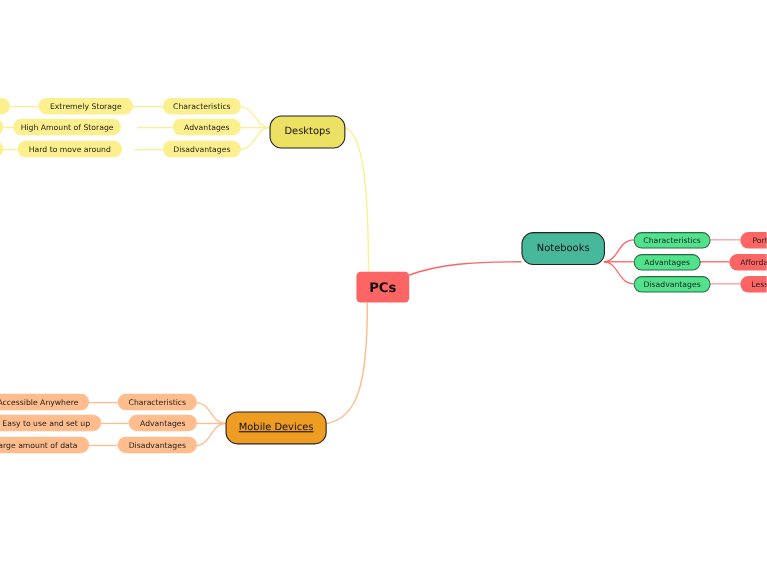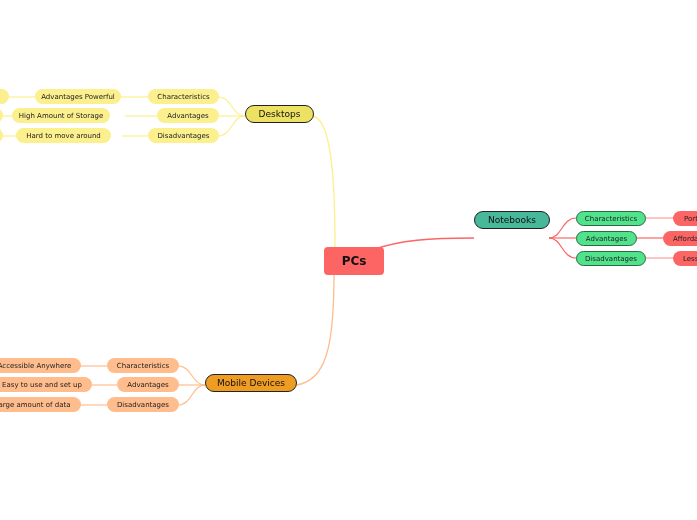--- a/index.html
+++ b/index.html
@@ -1,24 +1,24 @@
 <!DOCTYPE html>
 <html><head>
 <meta charset="utf-8">
 <style>
   html, body { margin: 0; padding: 0; }
   body { width: 697px; height: 520px; background: #ffffff; position: relative; overflow: hidden; font-family: "DejaVu Sans", sans-serif; }
   svg.links { position: absolute; left: 0; top: 0; }
   .node { position: absolute; box-sizing: border-box; display: flex; align-items: center; justify-content: center; white-space: nowrap; overflow: hidden; }
-  .root { left: 324px; top: 247px; width: 60px; height: 28px; background: #fd6464; border-radius: 4px; font-weight: bold; font-size: 12px; color: #111; }
-  .main { height: 18px; border: 1.2px solid #222; border-radius: 11px; font-size: 9px; color: #111; }
+  .root { left: 324px; top: 247px; width: 48px; height: 28px; background: #fd6464; border-radius: 4px; font-weight: bold; font-size: 12px; color: #111; }
+  .main { height: 30px; border: 1.2px solid #222; border-radius: 11px; font-size: 9px; color: #111; }
   .sub { height: 15px; border-radius: 8px; font-size: 7px; color: #222; }
   .desk-main { background: #ede163; }
   .desk-sub { background: #fbf08d; }
-  .mob-main { background: #ef9c22; }
+  .mob-main { background: #ef9c22; text-decoration: underline; }
   .mob-sub { background: #ffbc8c; }
   .note-main { background: #48b89b; }
   .note-sub { background: #51e38c; border: 1px solid #2a6a44; }
   .note-leaf { background: #fd6464; }
 </style>
 </head>
 <body>
 
 <svg class="links" width="697" height="520">
 
@@ -52,21 +52,21 @@
   <path d="M636 238 L663 238" stroke="#fd6464" stroke-width="1.2" fill="none"></path>
   <path d="M646 258 L673 258" stroke="#fca0a0" stroke-width="1.2" fill="none"></path>
 </svg>
 
 <div class="node root">PCs</div>
 
 <div class="node main desk-main" style="left:245px;top:105px;width:69px;">Desktops</div>
 <div class="node sub desk-sub" style="left:148px;top:89px;width:71px;">Characteristics</div>
 <div class="node sub desk-sub" style="left:157px;top:108px;width:62px;">Advantages</div>
 <div class="node sub desk-sub" style="left:148px;top:128px;width:71px;">Disadvantages</div>
-<div class="node sub desk-sub" style="left:35px;top:89px;width:86px;">Advantages Powerful</div>
+<div class="node sub desk-sub" style="left:35px;top:89px;width:86px;">Extremely Storage</div>
 <div class="node sub desk-sub" style="left:12px;top:108px;width:98px;">High Amount of Storage</div>
 <div class="node sub desk-sub" style="left:16px;top:128px;width:95px;">Hard to move around</div>
 <div class="node sub desk-sub" style="left:-20px;top:89px;width:29px;"></div>
 <div class="node sub desk-sub" style="left:-20px;top:108px;width:23px;"></div>
 <div class="node sub desk-sub" style="left:-20px;top:128px;width:23px;"></div>
 
 <div class="node main mob-main" style="left:205px;top:374px;width:92px;">Mobile Devices</div>
 <div class="node sub mob-sub" style="left:107px;top:358px;width:72px;">Characteristics</div>
 <div class="node sub mob-sub" style="left:117px;top:377px;width:62px;">Advantages</div>
 <div class="node sub mob-sub" style="left:107px;top:397px;width:72px;">Disadvantages</div>

